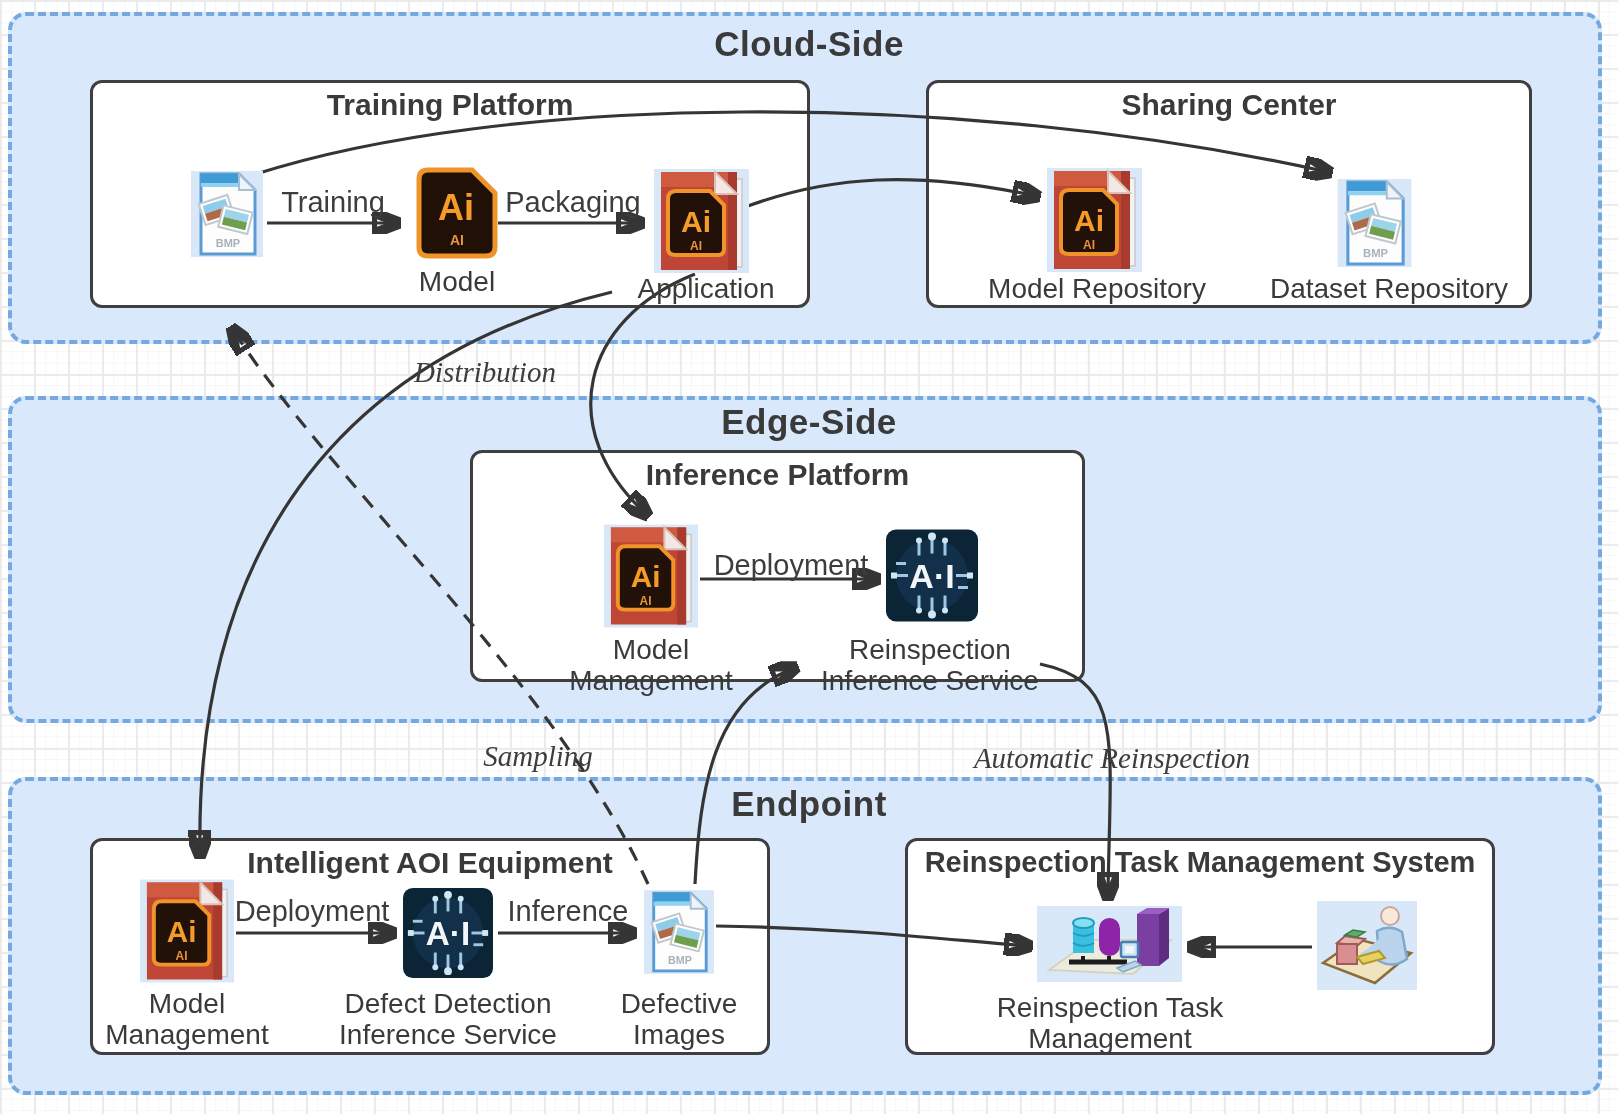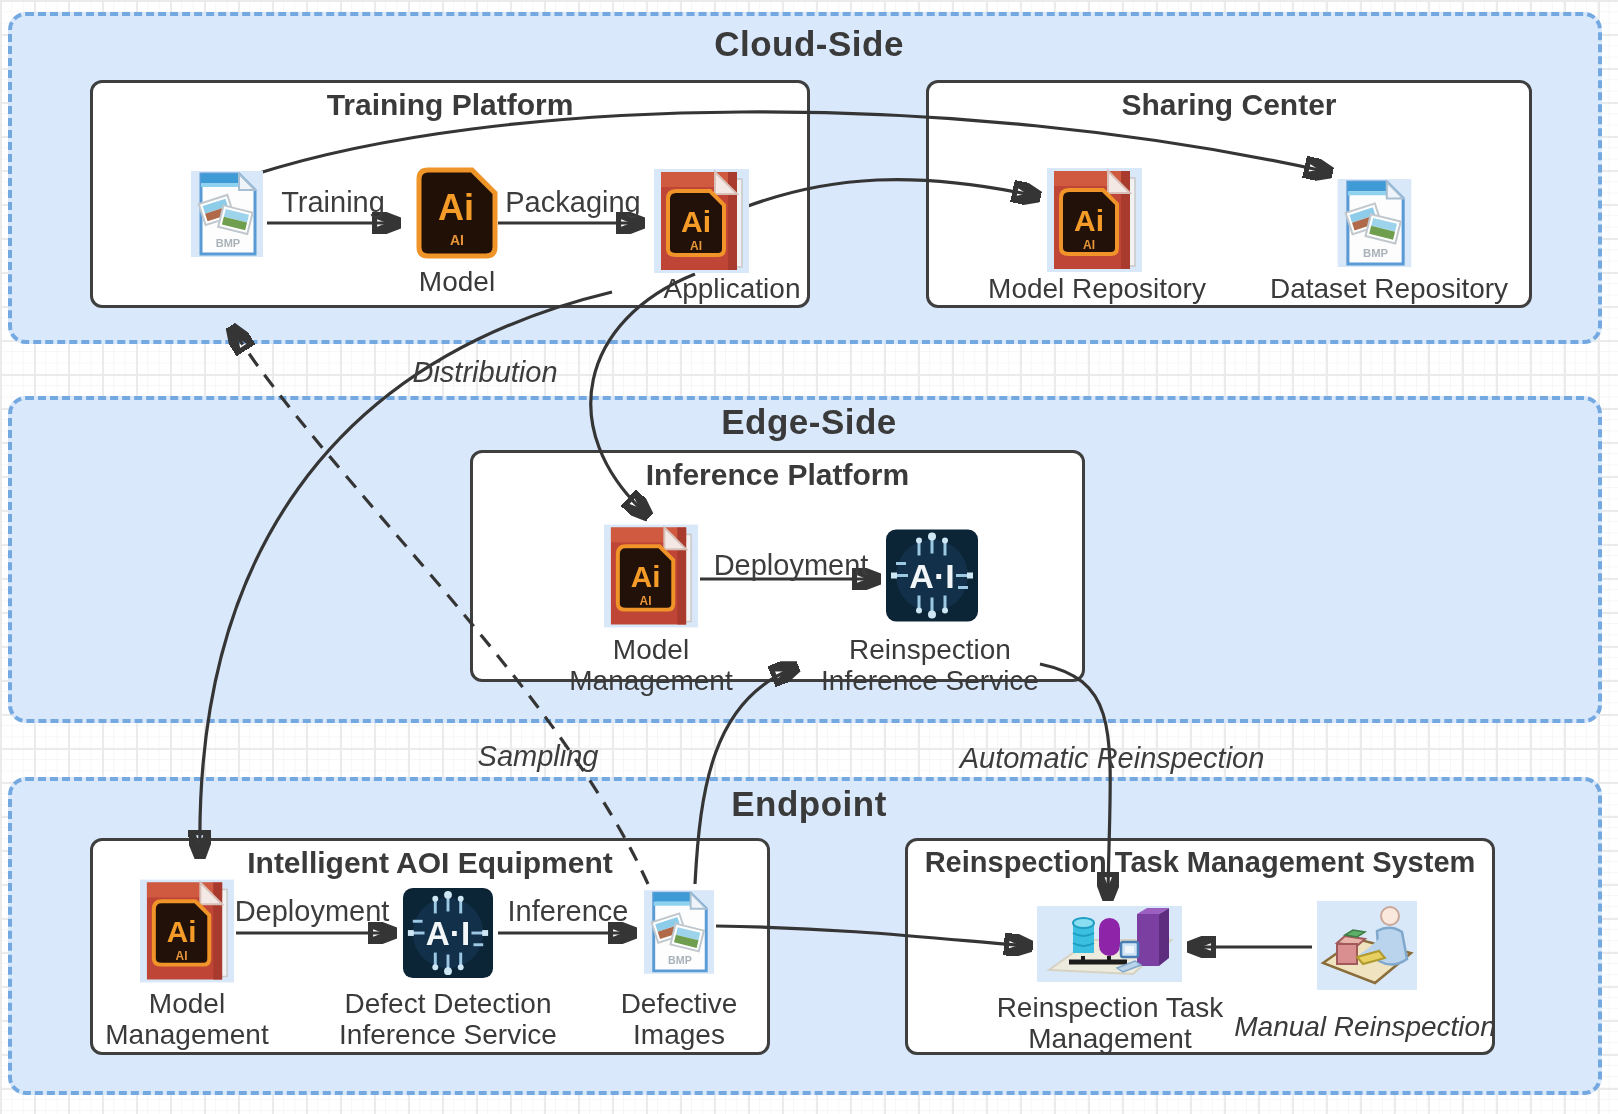--- a/index.html
+++ b/index.html
@@ -63,21 +63,21 @@
   }
   .nlabel.italic{font-style:italic;}
   .elabel{
     position:absolute;
     transform:translate(-50%,-50%);
     font-size:29px;
     color:#3d3d3d;
     white-space:nowrap;
     margin-top:6px;
   }
-  .elabel.italic{font-style:italic;}
+  .elabel.italic{font-style:italic;font-family:Liberation Serif, serif;}
   #wires{position:absolute;left:0;top:0;pointer-events:none;}
   #wires path, #wires line{fill:none;stroke:#353535;stroke-width:3.2px;}
   #wires .dashed{stroke-dasharray:15 11;}
 </style>
 </head>
 <body>
 
 <div id="canvas">
 
   <svg width="0" height="0" style="position:absolute">
@@ -239,21 +239,21 @@
   </div>
   <div class="nlabel" style="left:457px;top:266px;">
     <div>Model</div>
   </div>
 
   <div class="node" style="left:654px;top:169px;">
     <span class="icon"><svg width="95" height="104">
           <use href="#sym-aidoc" xlink:href="#sym-aidoc"></use>
         </svg></span>
   </div>
-  <div class="nlabel" style="left:706px;top:273px;margin-left:26px;">
+  <div class="nlabel" style="left:706px;top:273px;">
     <div>Application</div>
   </div>
 
   <div class="node" style="left:1047px;top:168px;">
     <span class="icon"><svg width="95" height="104">
           <use href="#sym-aidoc" xlink:href="#sym-aidoc"></use>
         </svg></span>
   </div>
   <div class="nlabel" style="left:1097px;top:273px;">
     <div>Model Repository</div>
@@ -325,23 +325,20 @@
   </div>
   <div class="nlabel" style="left:1110px;top:992px;">
     <div>Reinspection Task</div>
     <div>Management</div>
   </div>
 
   <div class="node" style="left:1317px;top:901px;">
     <span class="icon"><svg width="100" height="89">
           <use href="#sym-operator" xlink:href="#sym-operator"></use>
         </svg></span>
-  </div>
-  <div class="nlabel italic" style="left:1365px;top:1011px;">
-    <div>Manual Reinspection</div>
   </div>
 
   <div class="elabel" style="left:333px;top:196px;">Training</div>
   <div class="elabel" style="left:573px;top:196px;">Packaging</div>
   <div class="elabel italic" style="left:485px;top:366px;">Distribution</div>
   <div class="elabel" style="left:791px;top:559px;">Deployment</div>
   <div class="elabel italic" style="left:538px;top:750px;">Sampling</div>
   <div class="elabel italic" style="left:1112px;top:752px;">Automatic Reinspection</div>
   <div class="elabel" style="left:312px;top:905px;">Deployment</div>
   <div class="elabel" style="left:568px;top:905px;">Inference</div>

